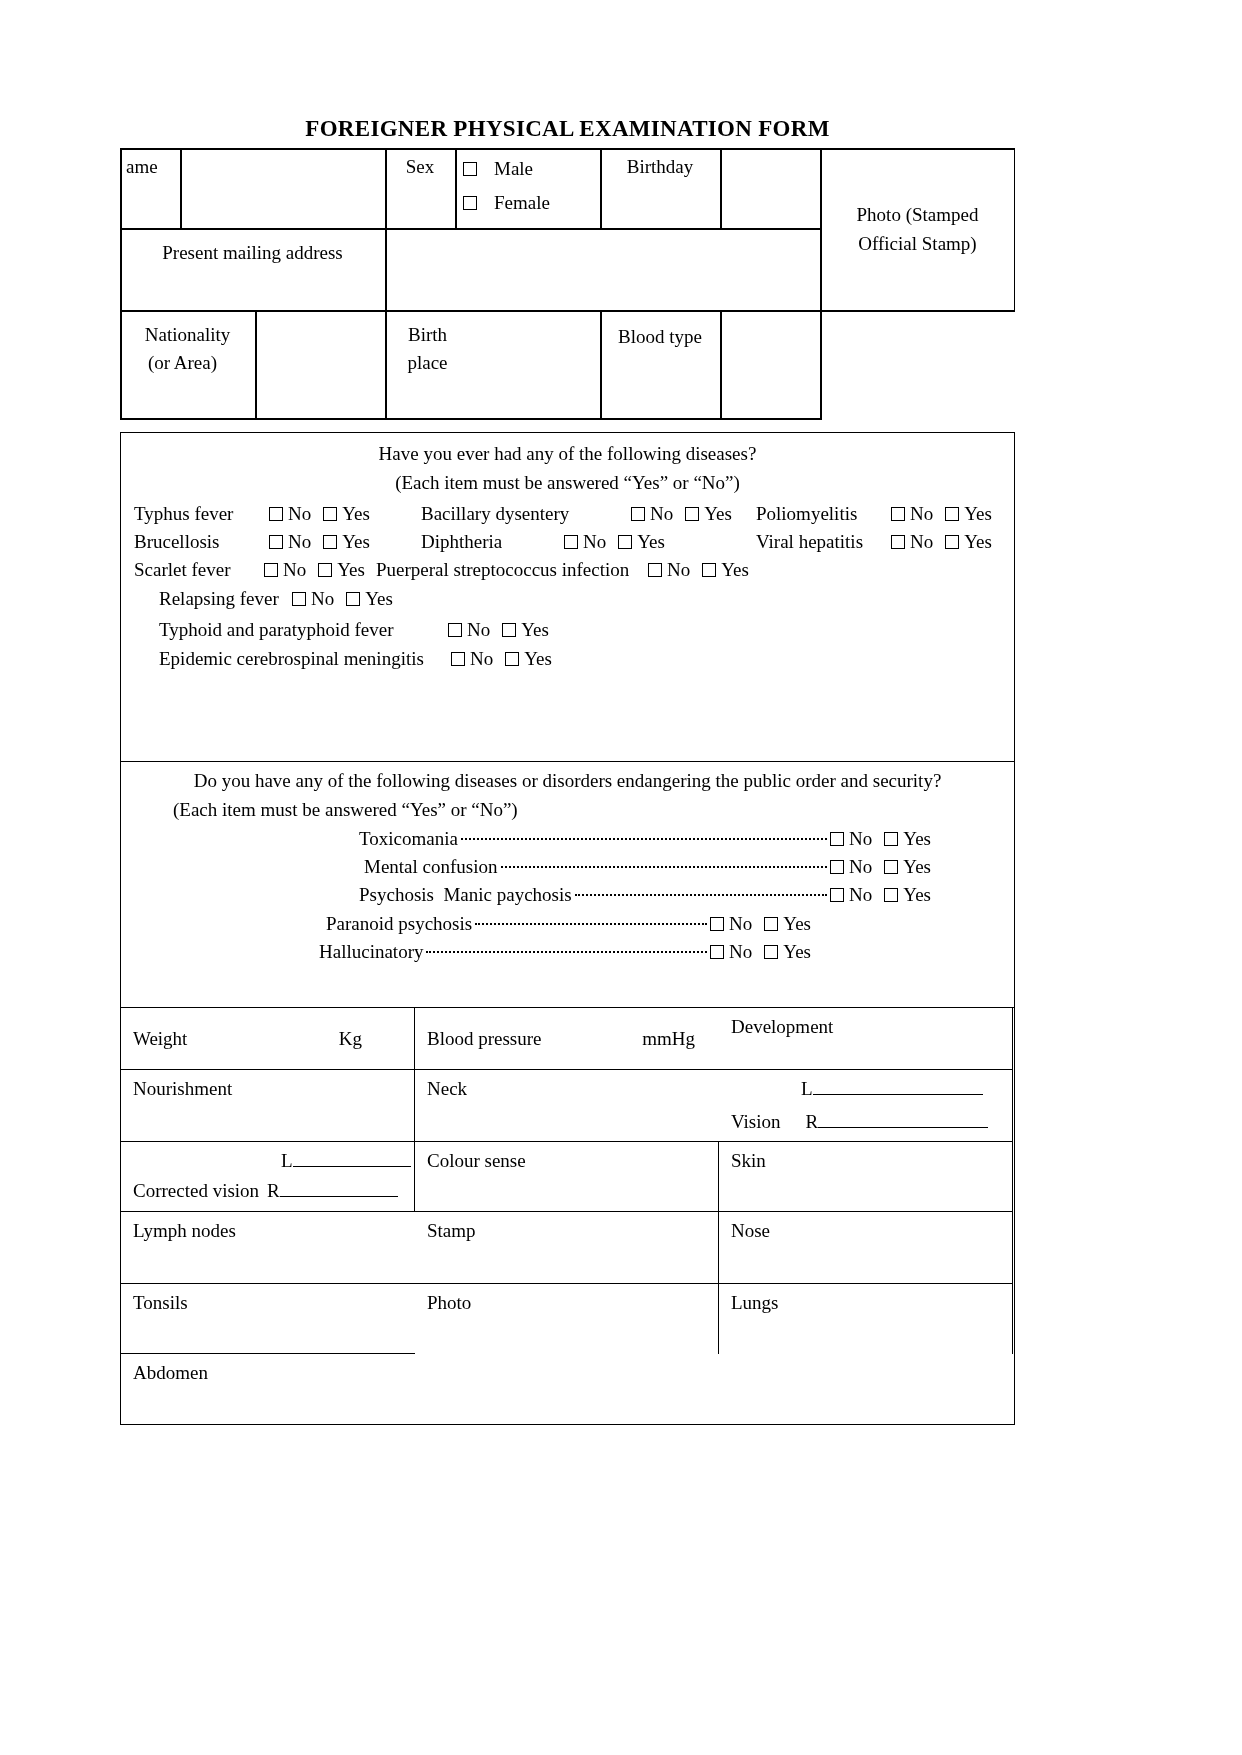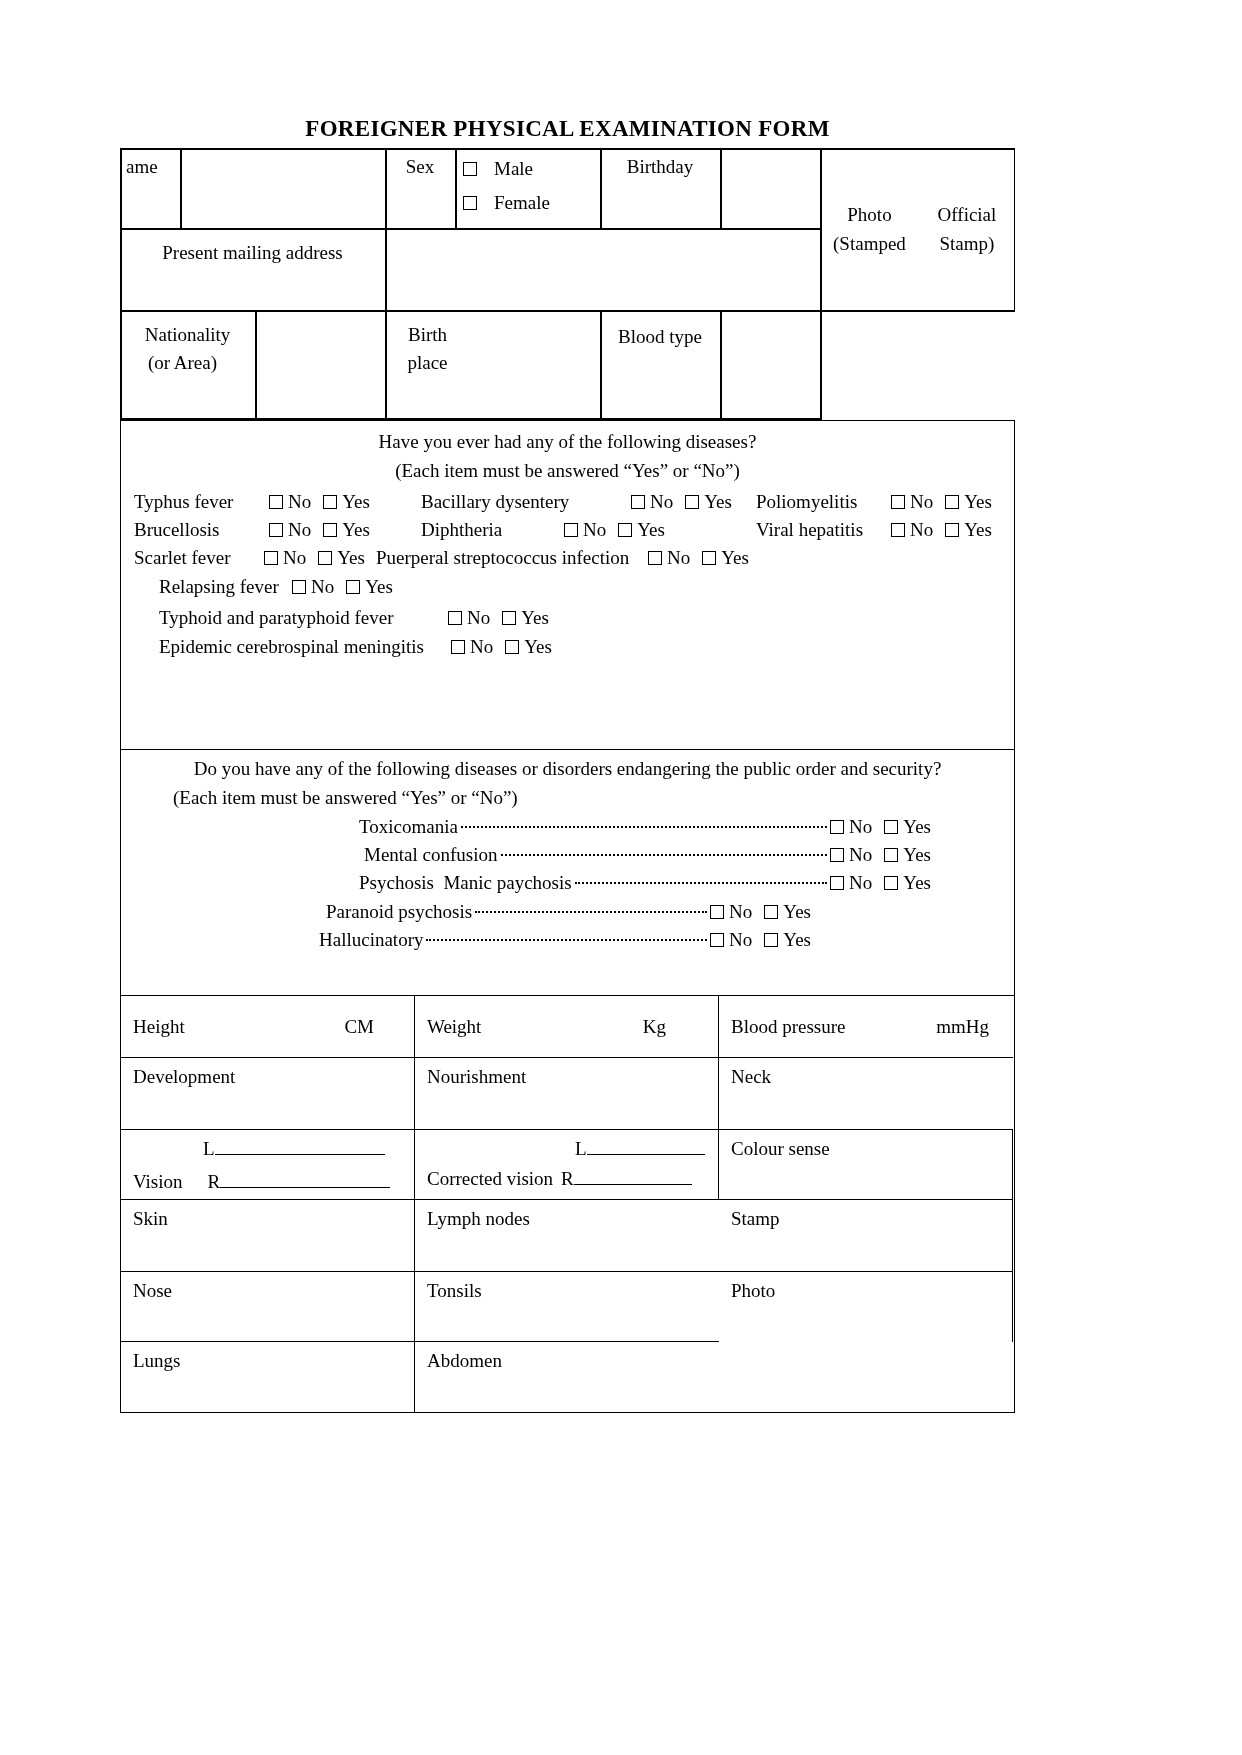--- a/index.html
+++ b/index.html
@@ -31,27 +31,27 @@
   .cb {
     display:inline-block; width:14px; height:14px;
     border:1.5px solid #000; background:#fff;
     vertical-align:-1px; margin-right:5px;
   }
   .cbg { white-space:nowrap; }
   .gap { display:inline-block; width:12px; }
 
   .photo-cell {
     position:absolute; left:700px; top:0; width:195px; height:162px;
-    display:flex; flex-direction:row; justify-content:center; align-items:center;
+    display:flex; flex-direction:column; justify-content:center; align-items:center;
     line-height:29px; text-align:center;
   }
 
   
   .box { position:relative; width:895px; border:1.5px solid #000; font-size:19px; }
-  .diseases { height:330px; margin-top:0; }
+  .diseases { height:330px; margin-top:12px; }
   .security { height:246px; border-top:none; }
   .boxq { position:absolute; left:0; width:100%; text-align:center; white-space:pre; }
 
   
   .dotline { position:absolute; display:flex; align-items:baseline; }
   .dotline .dlabel { white-space:pre; flex:none; }
   .dotline .leader { flex:1 1 auto; position:relative; margin:0 3px; min-width:20px; }
   .dotline .leader::before {
     content:""; position:absolute; left:0; right:0; top:-7px;
     border-top:2.5px dotted #000;
@@ -188,24 +188,20 @@
       <div class="dotline" style="left:198px;top:179px;width:492px">
         <span class="dlabel">Hallucinatory</span>
         <span class="leader"></span>
         <span class="cbg"><span class="cb"></span><span>No</span><span class="gap"></span><span class="cb"></span><span>Yes</span></span>
       </div>
     </div>
 
     <div class="exam-grid">
 
       <div class="ecell unitcell">
-          <span>Height</span>
-          <span style="margin-right:28px">CM</span>
-        </div>
-      <div class="ecell unitcell">
           <span>Weight</span>
           <span style="margin-right:40px">Kg</span>
         </div>
       <div class="ecell unitcell nr">
           <span>Blood pressure</span>
           <span style="margin-right:12px">mmHg</span>
         </div>
 
       <div class="ecell"><span>Development</span></div>
       <div class="ecell"><span>Nourishment</span></div>

